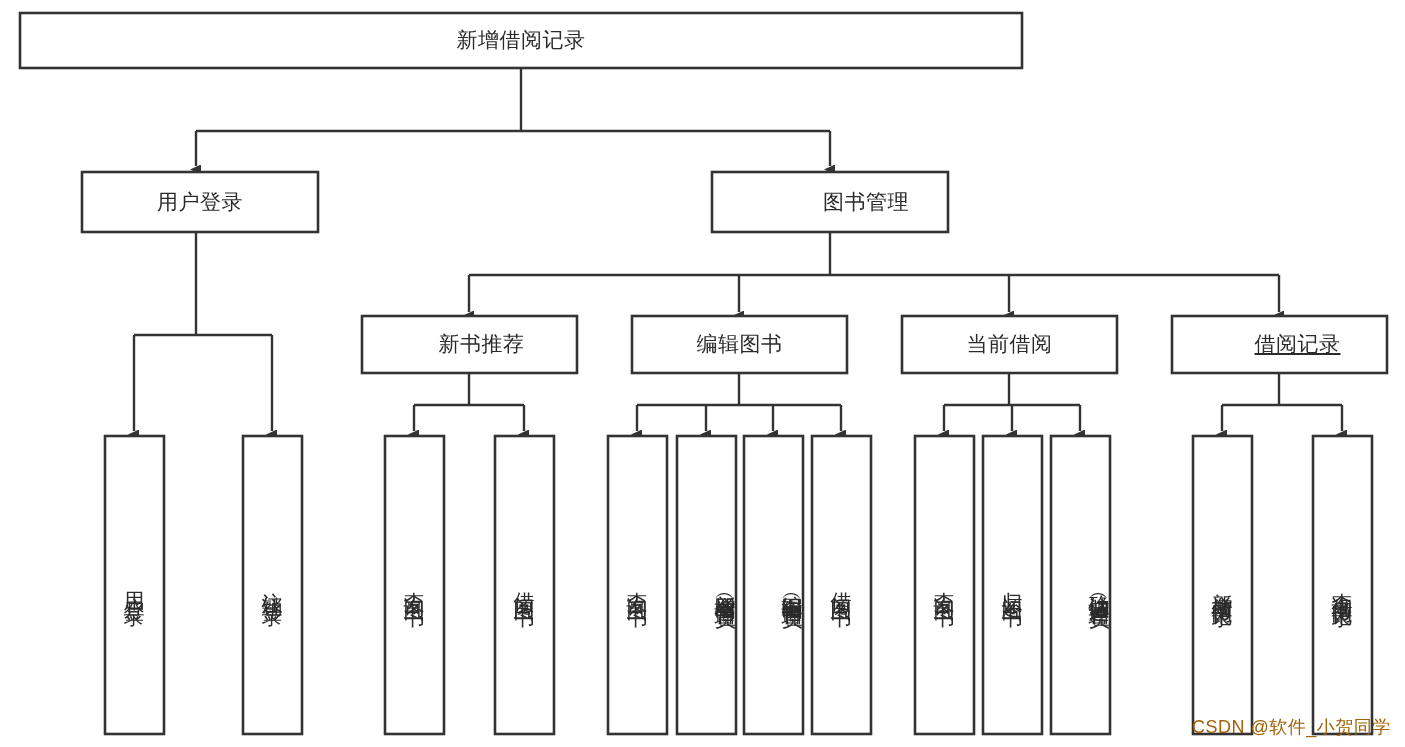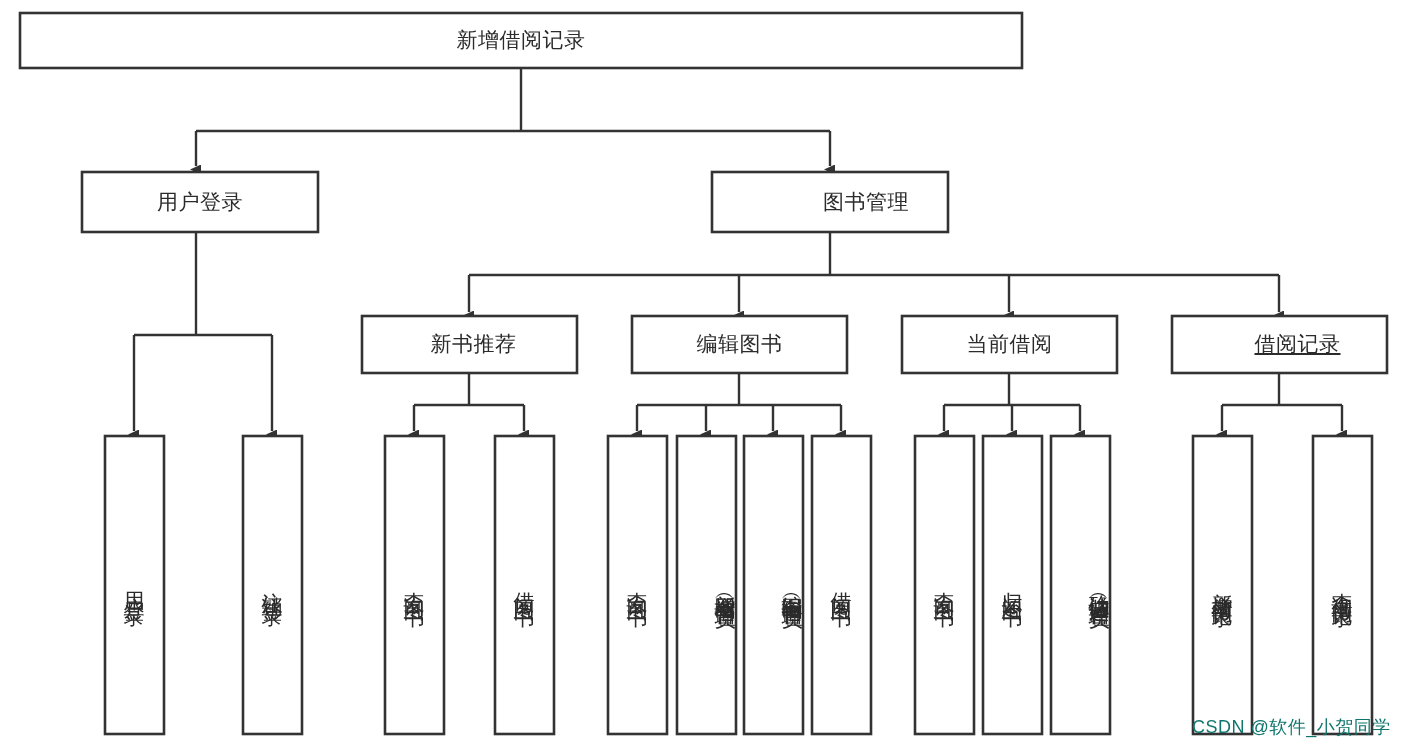--- a/index.html
+++ b/index.html
@@ -62,21 +62,21 @@
     text-orientation: upright;
     color: #2b2b2b;
     font-size: 21px;
     letter-spacing: 5px;
     line-height: 1;
     white-space: nowrap;
     pointer-events: none;
   }
   .watermark {
     position: absolute;
-    color: #0f766e;
+    color: #a16207;
     font-size: 18px;
     letter-spacing: 0.5px;
     white-space: nowrap;
   }
 </style>
 </head>
 <body>
 
 <div id="diagram-root">
 
@@ -157,21 +157,21 @@
 
     <rect class="node-rect" x="1193" y="436" width="59" height="298"></rect>
     <rect class="node-rect" x="1313" y="436" width="59" height="298"></rect>
   </svg>
 
   <div class="node-label-h" style="left:20px;  top:13px;  width:1002px; height:55px;">新增借阅记录</div>
 
   <div class="node-label-h" style="left:82px;  top:172px; width:236px; height:60px;">用户登录</div>
   <div class="node-label-h" style="left:712px; top:172px; width:236px; height:60px;margin-left:36px;">图书管理</div>
 
-  <div class="node-label-h" style="left:366px;  top:316px; width:215px; height:57px;">新书推荐</div>
+  <div class="node-label-h" style="left:374px;  top:316px; width:215px; height:57px;">新书推荐</div>
   <div class="node-label-h" style="left:632px;  top:316px; width:215px; height:57px;">编辑图书</div>
   <div class="node-label-h" style="left:902px;  top:316px; width:215px; height:57px;">当前借阅</div>
   <div class="node-label-h" style="left:1172px; top:316px; width:251px; height:57px;text-decoration:underline;">借阅记录</div>
 
   <div class="node-label-v" style="left:105px; top:436px; width:59px; height:298px;">用户登录</div>
   <div class="node-label-v" style="left:243px; top:436px; width:59px; height:298px;">注销登录</div>
 
   <div class="node-label-v" style="left:385px; top:436px; width:59px; height:298px;">查询图书</div>
   <div class="node-label-v" style="left:495px; top:436px; width:59px; height:298px;">借阅图书</div>
 

